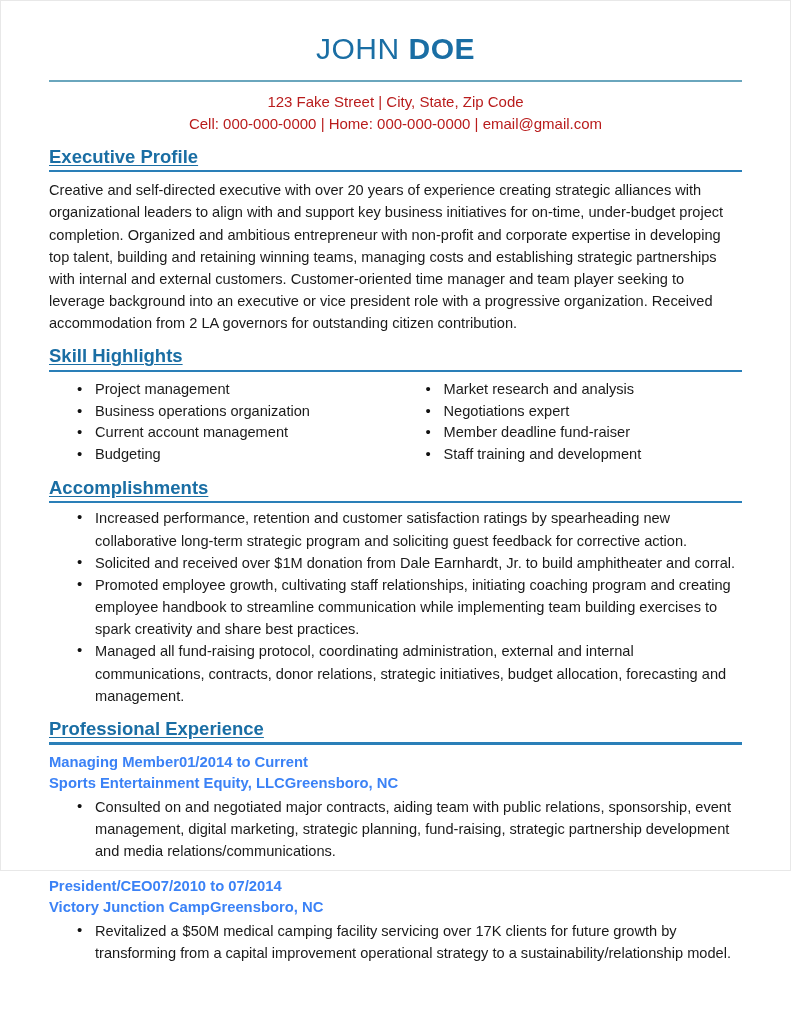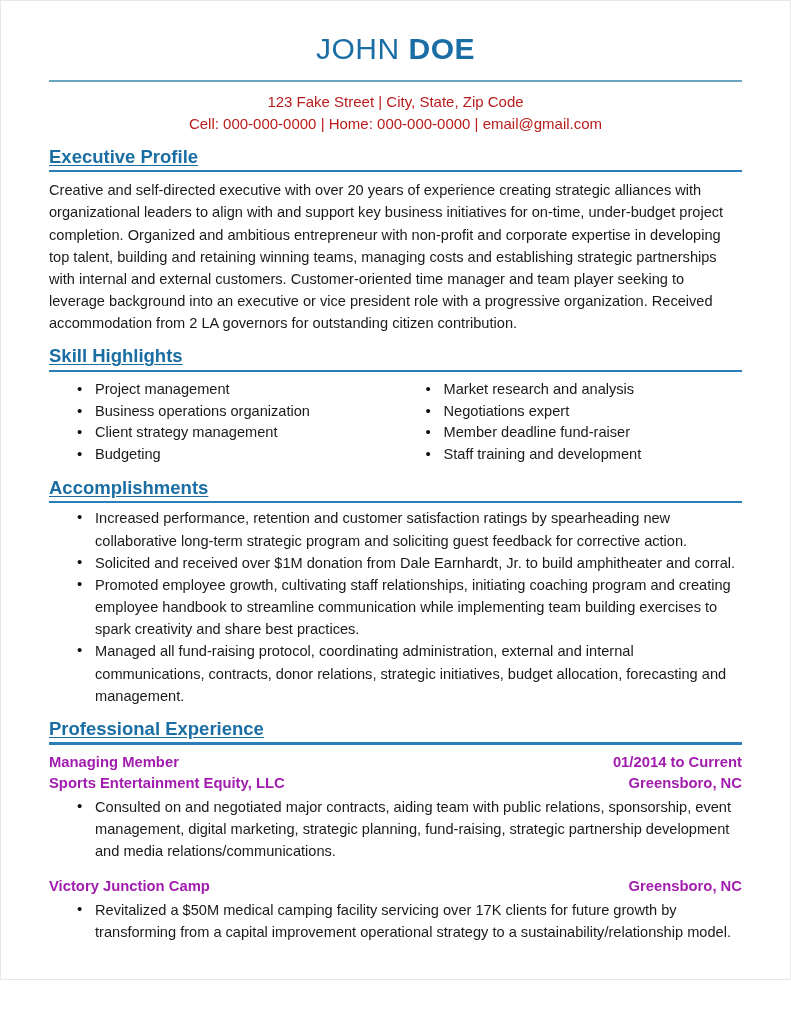--- a/index.html
+++ b/index.html
@@ -11,21 +11,21 @@
     width: 791px;
     height: 1024px;
     font-family: "Liberation Sans", sans-serif;
     color: #1a1a1a;
     overflow: hidden;
   }
 
   .page {
     position: relative;
     width: 791px;
-    height: 980px;
+    height: 871px;
     box-sizing: border-box;
     background: #ffffff;
     border: 1px solid #e8e8e8;
     padding: 0;
   }
 
   .inner {
     padding: 0 48px;
   }
 
@@ -149,25 +149,24 @@
 
   
   .job {
     margin-top: 4px;
   }
   .job + .job {
     margin-top: 14px;
   }
   .job-row {
     display: flex;
-    justify-content: space-between;
     align-items: baseline;
     font-size: 14.8px;
     font-weight: 700;
-    color: #a21caf;
+    color: #3b82f6;
     line-height: 1.42;
   }
   .job-row .left-cell {
     text-align: left;
   }
   .job-row .right-cell {
     text-align: right;
   }
   .job-bullets {
     margin-top: 2px;
@@ -204,21 +203,21 @@
 
     <div class="section">
       <div class="section-title">Skill Highlights</div>
       <div class="section-rule"></div>
       <div class="section-body">
         <div class="skill-columns">
           <div class="skill-col left">
             <ul class="bullets">
               <li>Project management</li>
               <li>Business operations organization</li>
-              <li>Client strategy management</li>
+              <li>Current account management</li>
               <li>Budgeting</li>
             </ul>
           </div>
           <div class="skill-col right">
             <ul class="bullets">
               <li>Market research and analysis</li>
               <li>Negotiations expert</li>
               <li>Member deadline fund-raiser</li>
               <li>Staff training and development</li>
             </ul>
@@ -256,20 +255,24 @@
           </div>
           <div class="job-bullets">
             <ul class="bullets">
               <li>Consulted on and negotiated major contracts, aiding team with public relations, sponsorship, event management, digital marketing, strategic planning, fund-raising, strategic partnership development and media relations/communications.</li>
             </ul>
           </div>
         </div>
 
         <div class="job">
           <div class="job-row">
+            <div class="left-cell">President/CEO</div>
+            <div class="right-cell">07/2010 to 07/2014</div>
+          </div>
+          <div class="job-row">
             <div class="left-cell">Victory Junction Camp</div>
             <div class="right-cell">Greensboro, NC</div>
           </div>
           <div class="job-bullets">
             <ul class="bullets">
               <li>Revitalized a $50M medical camping facility servicing over 17K clients for future growth by transforming from a capital improvement operational strategy to a sustainability/relationship model.</li>
             </ul>
           </div>
         </div>
 

